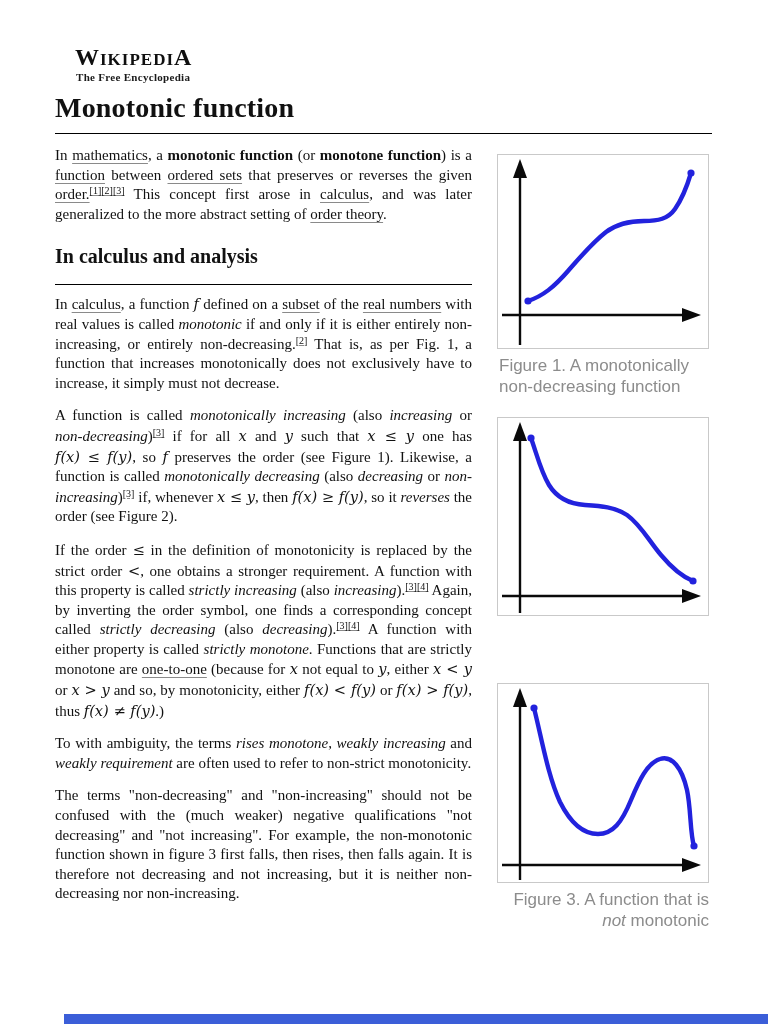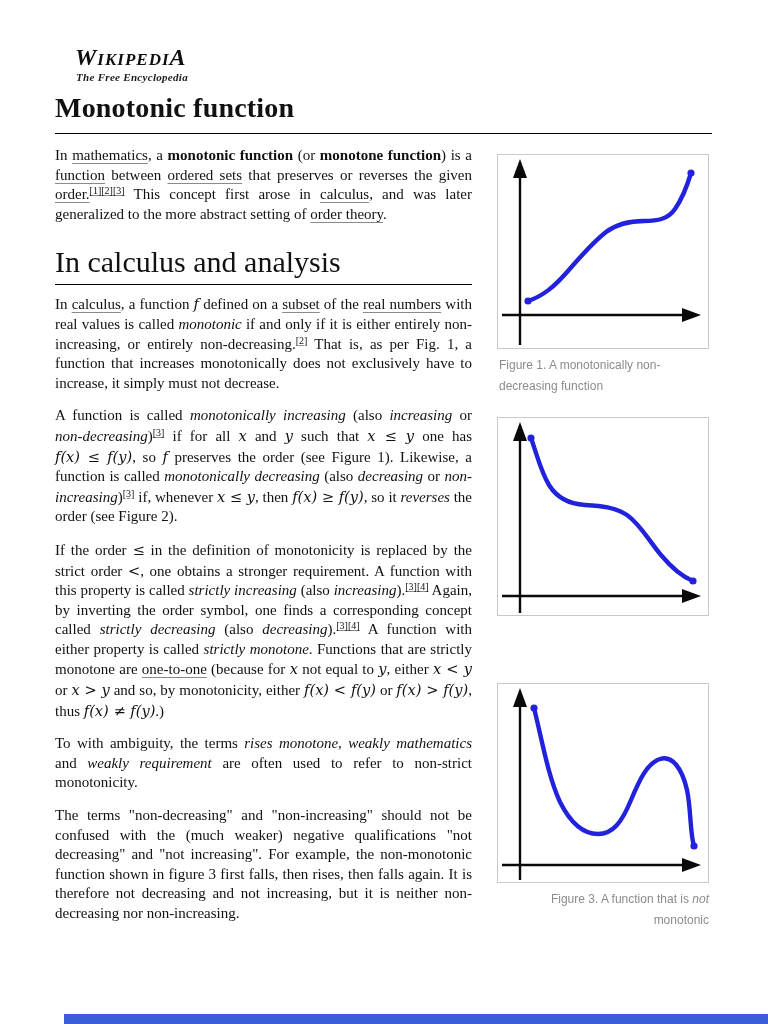--- a/index.html
+++ b/index.html
@@ -9,21 +9,21 @@
     width: 768px;
     height: 1024px;
     background: #ffffff;
     font-family: "Liberation Serif", serif;
     color: #111;
     overflow: hidden;
   }
   .content { position: absolute; left: 55px; top: 0; width: 657px; }
 
   
-  .wordmark { margin: 45px 0 0 20px; font-style: italic; }
+  .wordmark { margin: 45px 0 0 20px; }
   .wiki-title {
     font-family: "Liberation Serif", serif;
     font-variant: small-caps;
     font-size: 24px;
     font-weight: 600;
     letter-spacing: 1px;
     color: #0f0f0f;
     line-height: 1;
   }
   .wiki-tagline {
@@ -48,24 +48,24 @@
   .text-col { width: 417px; }
   .fig-col  { position: absolute; top: 0; left: 442px; width: 215px; }
 
   .text-col p {
     font-size: 15px;
     line-height: 19.6px;
     text-align: justify;
     margin-bottom: 13px;
   }
   h2.section-heading {
-    font-size: 30px;
-    font-weight: 400;
+    font-size: 20px;
+    font-weight: 700;
     margin: 21px 0 9px 0;
-    padding-bottom: 5px;
+    padding-bottom: 16px;
     border-bottom: 1.4px solid #000;
   }
 
   
   .seg.bold { font-weight: 700; }
   .seg.em   { font-style: italic; }
   .seg.link {
     text-decoration: underline;
     text-decoration-color: #8a8a8a;
     text-underline-offset: 2.5px;
@@ -89,21 +89,21 @@
   
   .figure-block { position: absolute; left: 0; width: 212px; }
   .figure-box {
     width: 212px;
     background: #fff;
     border: 1px solid #c9c9c9;
   }
   .figure-box svg { display: block; }
   .figure-caption {
     font-family: "Liberation Sans", sans-serif;
-    font-size: 12px;
+    font-size: 17px;
     line-height: 21px;
     color: #8c8c8c;
     margin-top: 6px;
     padding-left: 2px;
   }
   .figure-caption .seg.em { font-style: italic; }
 
   
   .viewer-bar {
     position: absolute;
@@ -126,21 +126,21 @@
 
     <div class="columns">
       <div class="text-col">
         <p><span class="seg">In </span><span class="seg link">mathematics</span><span class="seg">, a </span><span class="seg bold">monotonic function</span><span class="seg"> (or </span><span class="seg bold">monotone function</span><span class="seg">) is a </span><span class="seg link">function</span><span class="seg"> between </span><span class="seg link">ordered sets</span><span class="seg"> that preserves or reverses the given </span><span class="seg link">order.</span><sup class="seg ref">[1]</sup><sup class="seg ref">[2]</sup><sup class="seg ref">[3]</sup><span class="seg"> This concept first arose in </span><span class="seg link">calculus</span><span class="seg">, and was later generalized to the more abstract setting of </span><span class="seg link">order theory</span><span class="seg">.</span></p>
 
         <h2 class="section-heading">In calculus and analysis</h2>
 
         <p><span class="seg">In </span><span class="seg link">calculus</span><span class="seg">, a function </span><span class="seg math">f</span><span class="seg"> defined on a </span><span class="seg link">subset</span><span class="seg"> of the </span><span class="seg link">real numbers</span><span class="seg"> with real values is called </span><span class="seg em">monotonic</span><span class="seg"> if and only if it is either entirely non-increasing, or entirely non-decreasing.</span><sup class="seg ref">[2]</sup><span class="seg"> That is, as per Fig. 1, a function that increases monotonically does not exclusively have to increase, it simply must not decrease.</span></p>
         <p><span class="seg">A function is called </span><span class="seg em">monotonically increasing</span><span class="seg"> (also </span><span class="seg em">increasing</span><span class="seg"> or </span><span class="seg em">non-decreasing</span><span class="seg">)</span><sup class="seg ref">[3]</sup><span class="seg"> if for all </span><span class="seg math">x</span><span class="seg"> and </span><span class="seg math">y</span><span class="seg"> such that </span><span class="seg math">x ≤ y</span><span class="seg"> one has </span><span class="seg math">f(x) ≤ f(y)</span><span class="seg">, so </span><span class="seg math">f</span><span class="seg"> preserves the order (see Figure 1). Likewise, a function is called </span><span class="seg em">monotonically decreasing</span><span class="seg"> (also </span><span class="seg em">decreasing</span><span class="seg"> or </span><span class="seg em">non-increasing</span><span class="seg">)</span><sup class="seg ref">[3]</sup><span class="seg"> if, whenever </span><span class="seg math">x ≤ y</span><span class="seg">, then </span><span class="seg math">f(x) ≥ f(y)</span><span class="seg">, so it </span><span class="seg em">reverses</span><span class="seg"> the order (see Figure 2).</span></p>
         <p><span class="seg">If the order </span><span class="seg math">≤</span><span class="seg"> in the definition of monotonicity is replaced by the strict order </span><span class="seg math">&lt;</span><span class="seg">, one obtains a stronger requirement. A function with this property is called </span><span class="seg em">strictly increasing</span><span class="seg"> (also </span><span class="seg em">increasing</span><span class="seg">).</span><sup class="seg ref">[3]</sup><sup class="seg ref">[4]</sup><span class="seg"> Again, by inverting the order symbol, one finds a corresponding concept called </span><span class="seg em">strictly decreasing</span><span class="seg"> (also </span><span class="seg em">decreasing</span><span class="seg">).</span><sup class="seg ref">[3]</sup><sup class="seg ref">[4]</sup><span class="seg"> A function with either property is called </span><span class="seg em">strictly monotone</span><span class="seg">. Functions that are strictly monotone are </span><span class="seg link">one-to-one</span><span class="seg"> (because for </span><span class="seg math">x</span><span class="seg"> not equal to </span><span class="seg math">y</span><span class="seg">, either </span><span class="seg math">x &lt; y</span><span class="seg"> or </span><span class="seg math">x &gt; y</span><span class="seg"> and so, by monotonicity, either </span><span class="seg math">f(x) &lt; f(y)</span><span class="seg"> or </span><span class="seg math">f(x) &gt; f(y)</span><span class="seg">, thus </span><span class="seg math">f(x) ≠ f(y)</span><span class="seg">.)</span></p>
-        <p><span class="seg">To with ambiguity, the terms </span><span class="seg em">rises monotone</span><span class="seg">, </span><span class="seg em">weakly mathematics</span><span class="seg"> and </span><span class="seg em">weakly requirement</span><span class="seg"> are often used to refer to non-strict monotonicity.</span></p>
+        <p><span class="seg">To with ambiguity, the terms </span><span class="seg em">rises monotone</span><span class="seg">, </span><span class="seg em">weakly increasing</span><span class="seg"> and </span><span class="seg em">weakly requirement</span><span class="seg"> are often used to refer to non-strict monotonicity.</span></p>
         <p><span class="seg">The terms "non-decreasing" and "non-increasing" should not be confused with the (much weaker) negative qualifications "not decreasing" and "not increasing". For example, the non-monotonic function shown in figure 3 first falls, then rises, then falls again. It is therefore not decreasing and not increasing, but it is neither non-decreasing nor non-increasing.</span></p>
       </div>
 
       <div class="fig-col">
 
         <div class="figure-block" style="top:8px;">
           <div class="figure-box">
             <svg width="210" height="193" viewBox="0 0 210 193">
               <line x1="22" y1="20" x2="22" y2="190" stroke="#0a0a0a" stroke-width="2.4"></line>
               <polygon points="22,4 15,23 29,23" fill="#0a0a0a"></polygon>

